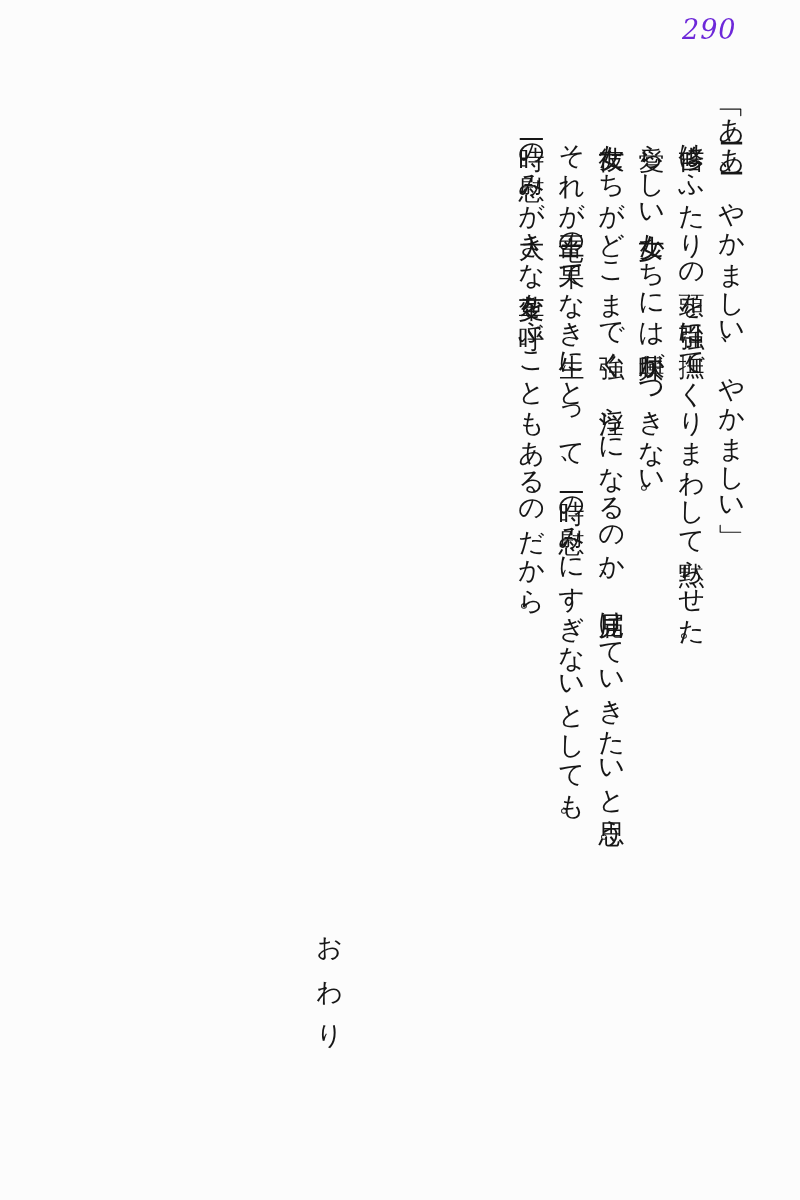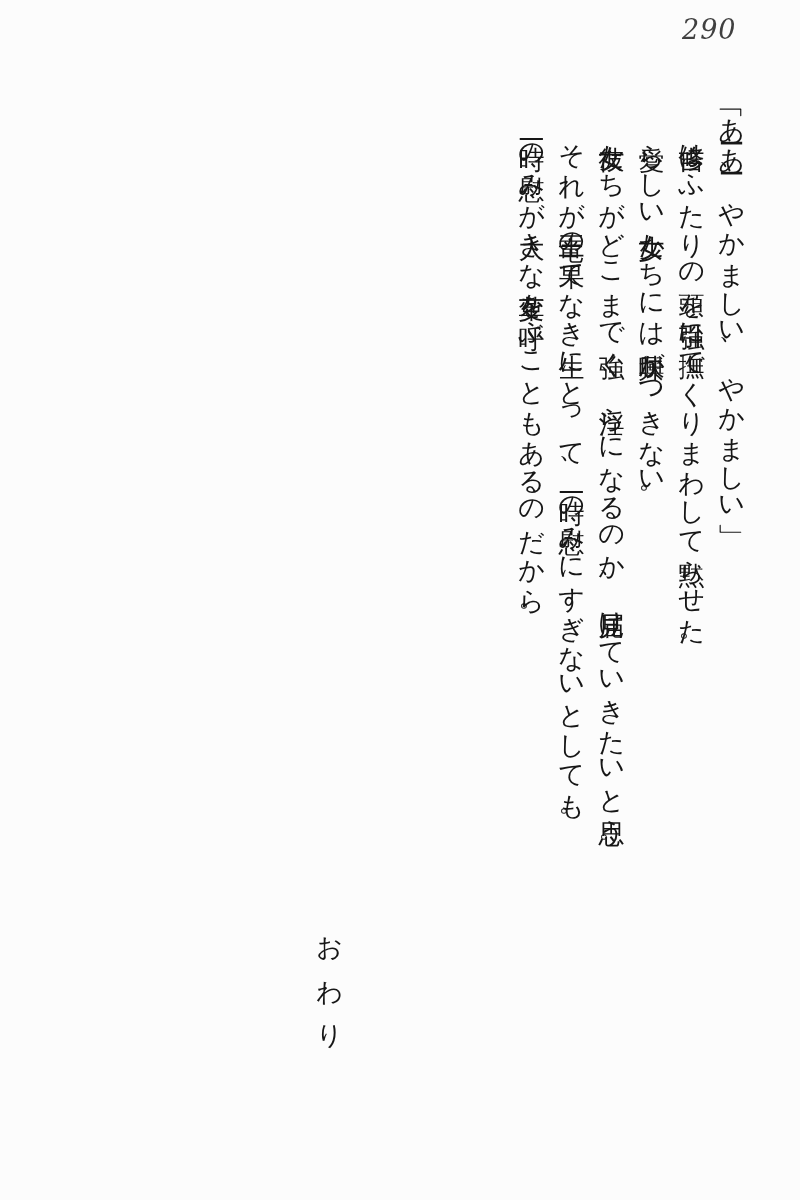--- a/index.html
+++ b/index.html
@@ -15,21 +15,21 @@
     font-family: "DejaVu Serif", "Liberation Serif", serif;
     color: #1b1b1b;
   }
   .page-number {
     position: absolute;
     top: 14px;
     left: 682px;
     font-size: 27px;
     font-style: italic;
     font-family: "DejaVu Serif", "Liberation Serif", serif;
-    color: #404040;
+    color: #6d28d9;
     letter-spacing: 1px;
   }
   .text-block {
     position: absolute;
     top: 100px;
     right: 48px;
     height: 900px;
     writing-mode: vertical-rl;
     text-orientation: upright;
     font-size: 26px;

